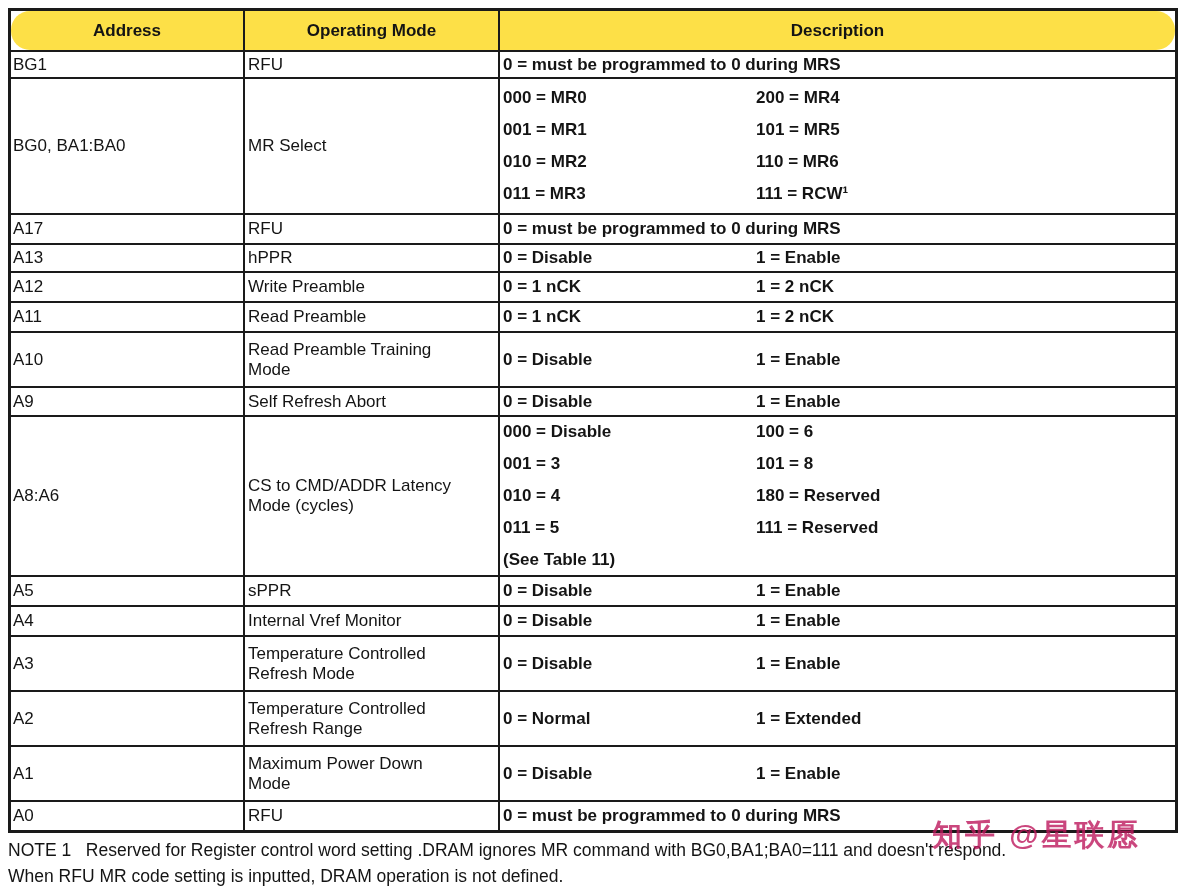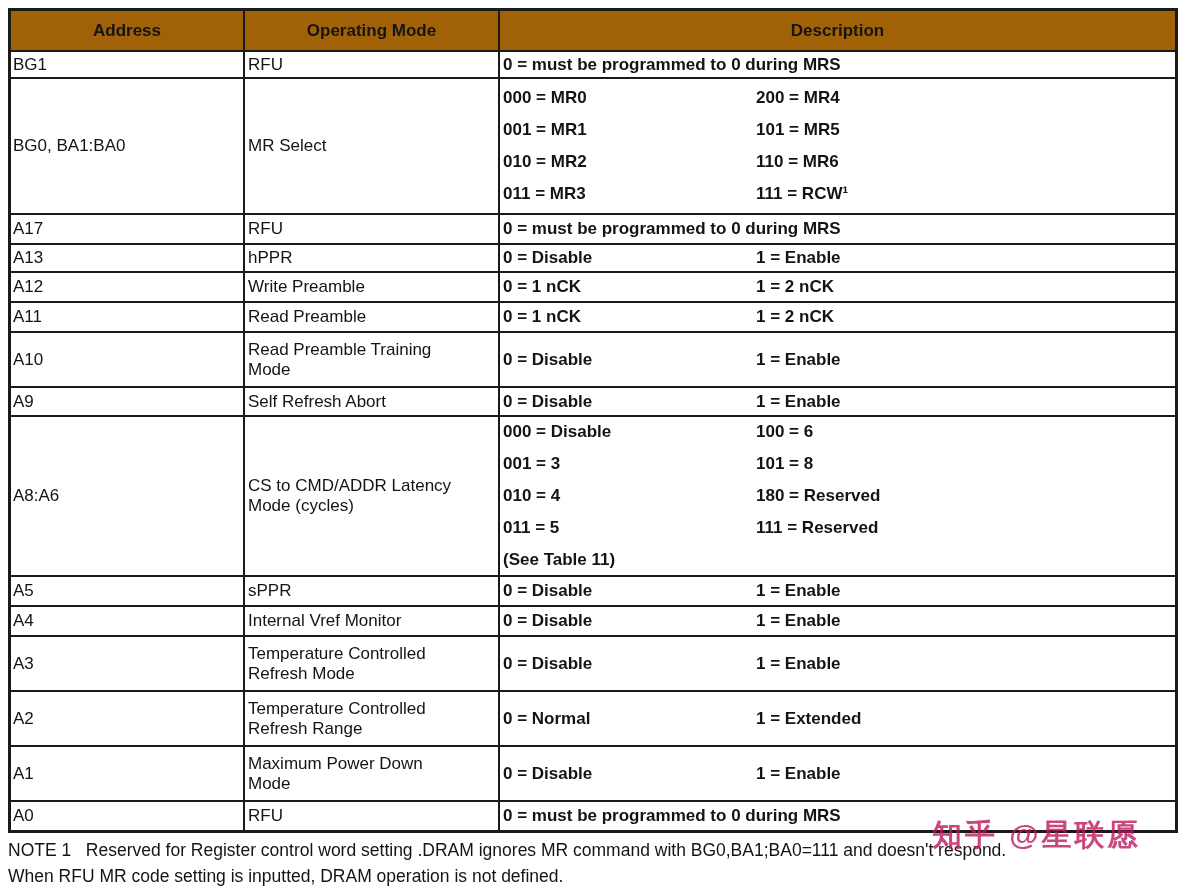--- a/index.html
+++ b/index.html
@@ -5,21 +5,21 @@
   html,body{margin:0;padding:0;}
   body{
     width:1179px;height:887px;background:#ffffff;overflow:hidden;position:relative;
     font-family:"Liberation Sans","DejaVu Sans",sans-serif;color:#141414;
   }
   .mrtable{
     position:absolute;left:8px;top:8px;width:1164px;
     border:3px solid #1a1a1a;background:#ffffff;
   }
   .tr{display:flex;box-sizing:border-box;border-top:2px solid #1a1a1a;}
-  .tr.head{border-top:none;background:#a16207;}
+  .tr.head{border-top:none;background:#fde047;border-radius:19px;}
   .td{box-sizing:border-box;font-size:17px;line-height:20px;}
   .addr{width:232px;display:flex;align-items:center;padding:0 2px;}
   .mode{width:255px;display:flex;align-items:center;padding:1px 40px 1px 3px;
         border-left:2px solid #1a1a1a;white-space:pre-line;}
   .desc{flex:1;border-left:2px solid #1a1a1a;display:flex;flex-direction:column;
         justify-content:center;gap:10px;position:relative;padding:0;}
   .th{justify-content:center;font-weight:700;padding:0;white-space:nowrap;}
   .desc.th{flex-direction:row;align-items:center;}
   .dline{position:relative;height:22px;flex:0 0 auto;width:100%;}
   .dl,.dr{position:absolute;top:50%;transform:translateY(-50%);white-space:nowrap;font-weight:bold;}

